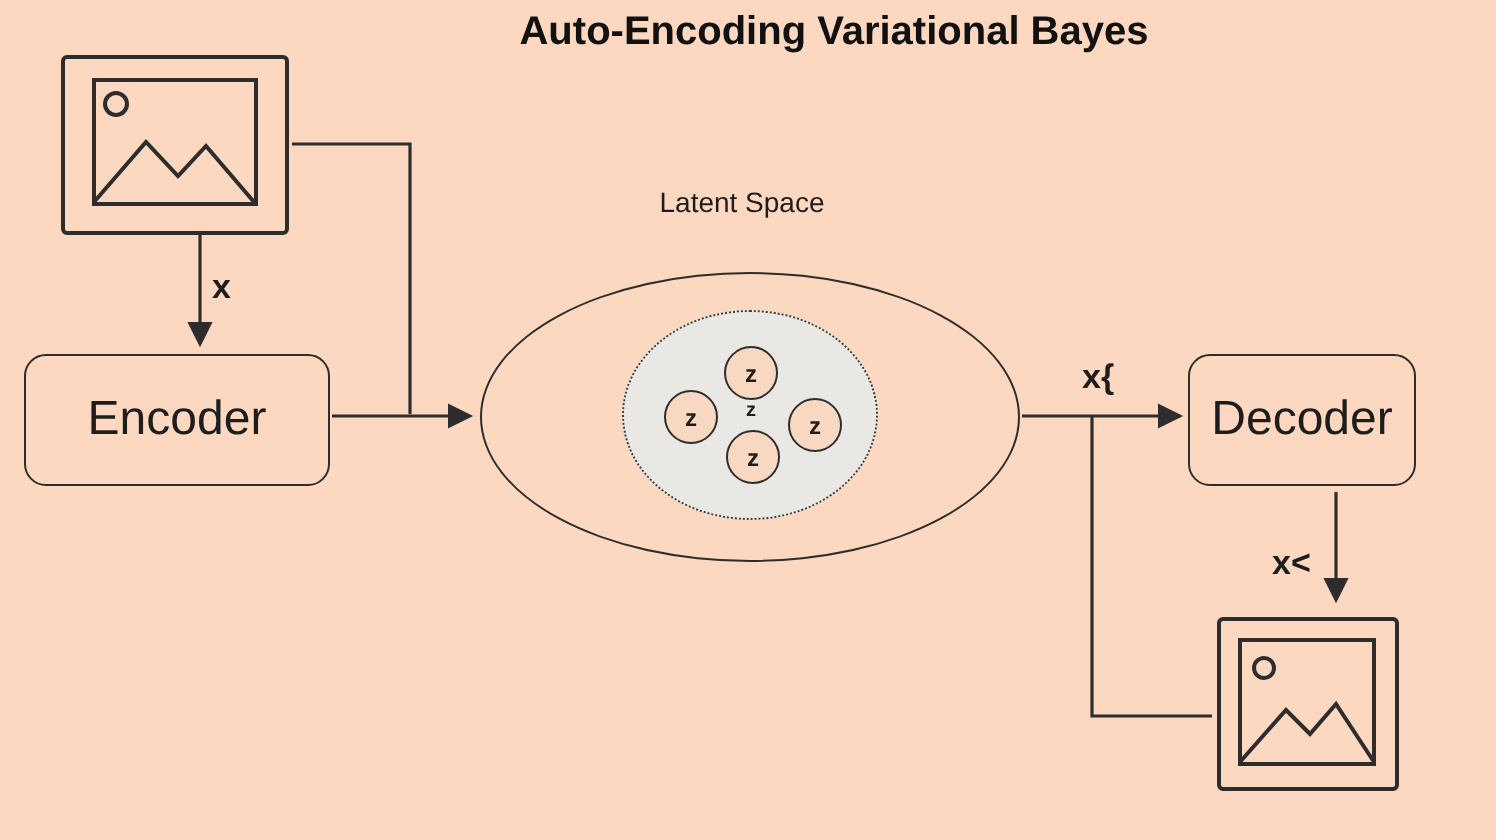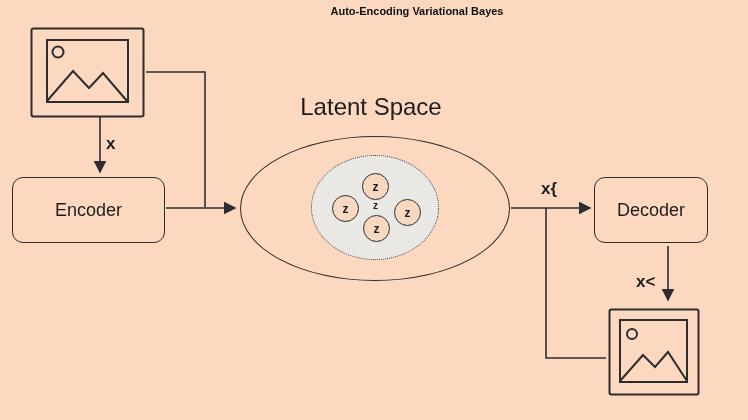--- a/index.html
+++ b/index.html
@@ -10,30 +10,30 @@
   }
   *{box-sizing:border-box}
   body{margin:0;background:#fff}
   .canvas{
     position:relative;width:748px;height:420px;overflow:hidden;
     background:var(--background);
     font-family:"Liberation Sans",sans-serif;color:#1d1d1d;
   }
   .abs{position:absolute}
   .title{
-    font-weight:700;font-size:11px;white-space:nowrap;color:#111;
+    font-weight:700;font-size:20px;white-space:nowrap;color:#111;
     transform:translateX(-50%);
   }
   .section-label{
-    font-weight:500;font-size:24px;white-space:nowrap;transform:translateX(-50%);
+    font-weight:500;font-size:14px;white-space:nowrap;transform:translateX(-50%);
   }
   .var-label{font-weight:600;font-size:17px;white-space:nowrap}
   .box{
     border:1.7px solid var(--stroke);border-radius:11px;background:transparent;
-    display:flex;align-items:center;justify-content:center;font-size:18px;text-align:right;
+    display:flex;align-items:center;justify-content:center;font-size:24px;text-align:right;
   }
   .ellipse{border:1.7px solid var(--stroke);border-radius:50%;background:transparent}
   .inner-ellipse{
     border:1.6px dotted #3a3a3a;border-radius:50%;
     background:var(--inner-ellipse-fill);
   }
   .zc{
     width:27px;height:27px;border:1.4px solid var(--stroke);border-radius:50%;
     background:var(--z-circle-fill);display:flex;align-items:center;justify-content:center;
     font-size:12px;font-weight:700;

